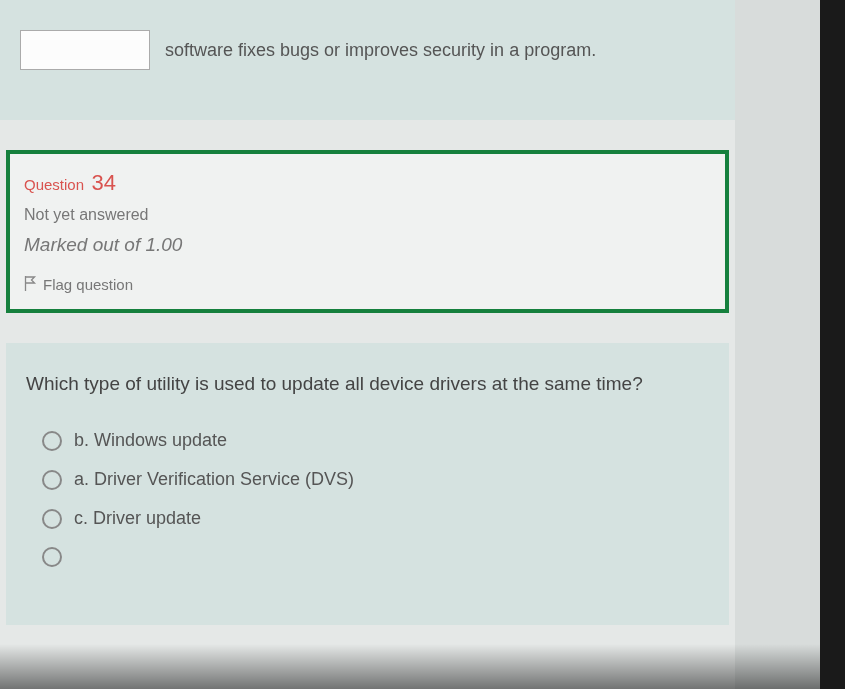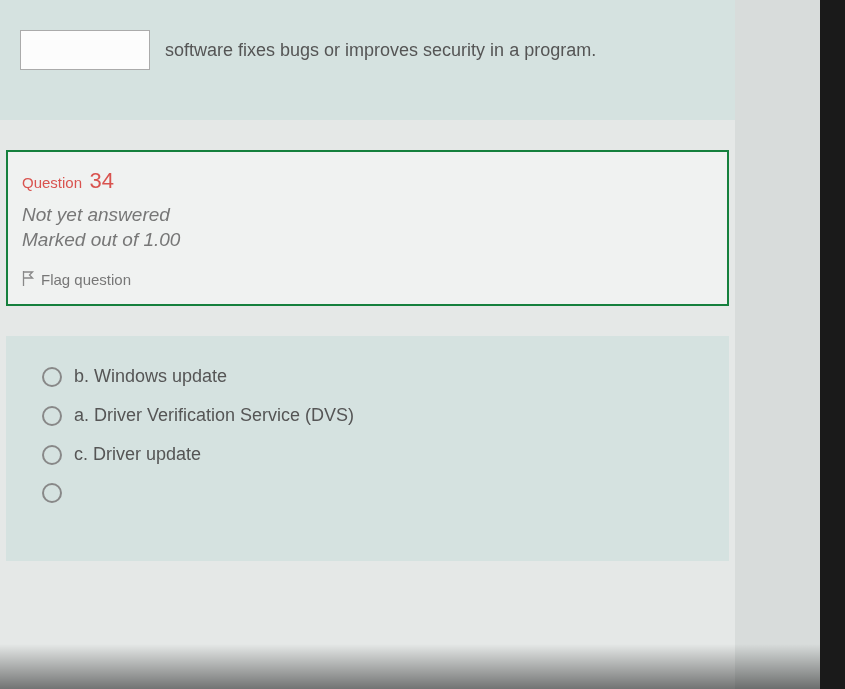--- a/index.html
+++ b/index.html
@@ -53,21 +53,21 @@
       font-size: 16px;
     }
     
     .blank-text {
       color: #555;
       font-size: 18px;
     }
     
     .question-header {
       background: #f0f2f1;
-      border: 2px solid #15803d;
+      border: 4px solid #15803d;
       padding: 16px 14px;
       margin: 0 6px 30px 6px;
     }
     
     .question-number {
       margin-bottom: 10px;
     }
     
     .question-label {
       color: #d9534f;
@@ -76,23 +76,22 @@
     
     .question-num {
       color: #d9534f;
       font-size: 22px;
       font-weight: 500;
       margin-left: 3px;
     }
     
     .status-text {
       color: #777;
-      font-size: 19px;
-      margin-bottom: 3px;
-      font-style: italic;
+      font-size: 16px;
+      margin-bottom: 10px;
     }
     
     .marks-text {
       color: #777;
       font-size: 19px;
       margin-bottom: 20px;
       font-style: italic;
     }
     
     .flag-link {
@@ -177,20 +176,21 @@
     <div class="marks-text">Marked out of 1.00</div>
     <div class="flag-link">
       <svg class="flag-icon-svg" viewBox="0 0 12 15">
         <path d="M 1 0 L 1 15 M 1 1 L 10 1 L 7 4 L 10 7 L 1 7" fill="none" stroke="#888" stroke-width="1.3"></path>
       </svg>
       <span>Flag question</span>
     </div>
   </div>
 
   <div class="question-body">
+    <div class="question-text">Which type of utility is used to update all device drivers at the same time?</div>
     <div class="options-list">
 
       <label class="option-row">
         <span class="radio-circle"></span>
         <span class="option-label">
           <span>b.</span>
           <span>Windows update</span>
         </span>
       </label>
 

